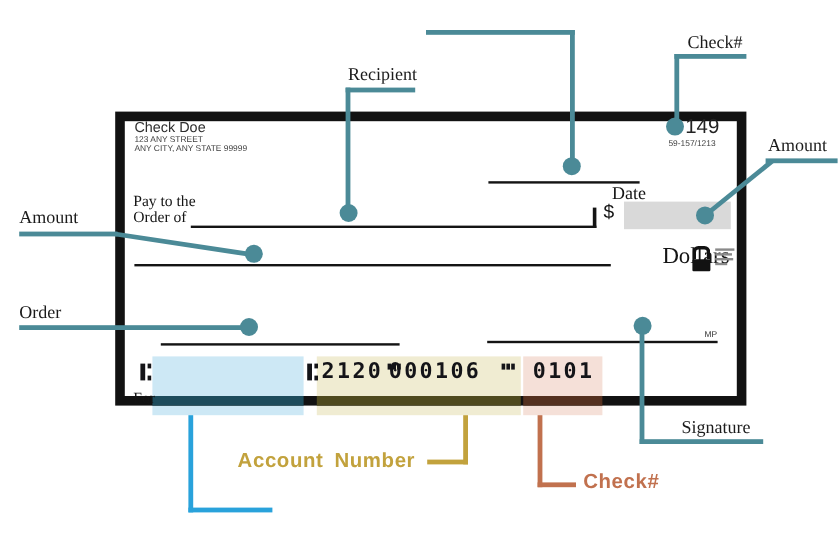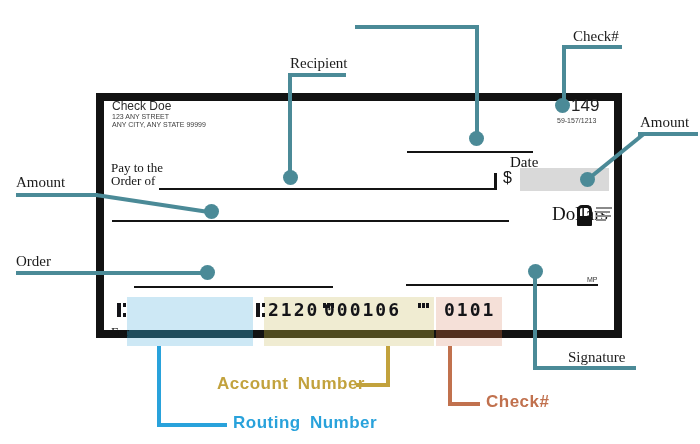--- a/index.html
+++ b/index.html
@@ -136,23 +136,22 @@
   <div class="tline" style="left:16px;top:271px;width:188px;height:4px;"></div>
   <div class="dot" style="left:200px;top:265px;"></div>
 
   <div class="dot" style="left:528px;top:264px;"></div>
   <div class="tline" style="left:533px;top:274px;width:4px;height:96px;"></div>
   <div class="tline" style="left:533px;top:366px;width:103px;height:4px;"></div>
   <div class="alabel" style="left:568px;top:349px;">Signature</div>
 
   <div class="abs" style="left:157px;top:346px;width:4px;height:81px;background:var(--blue);"></div>
   <div class="abs" style="left:157px;top:423px;width:70px;height:4px;background:var(--blue);"></div>
-  <div class="blabel" style="left:233px;top:413px;color:var(--blue);">Routing Number</div>
 
   <div class="abs" style="left:386px;top:346px;width:4px;height:41px;background:var(--olive);"></div>
   <div class="abs" style="left:356px;top:383px;width:34px;height:4px;background:var(--olive);"></div>
-  <div class="blabel" style="left:198px;top:374px;color:var(--olive);margin-left:19px;">Account Number</div>
+  <div class="blabel" style="left:198px;top:374px;color:var(--olive);">Account Number</div>
 
   <div class="abs" style="left:448px;top:346px;width:4px;height:60px;background:var(--salmon);"></div>
   <div class="abs" style="left:448px;top:402px;width:32px;height:4px;background:var(--salmon);"></div>
   <div class="blabel" style="left:486px;top:392px;color:var(--salmon);">Check#</div>
 
 </div>
 
 </body></html>

